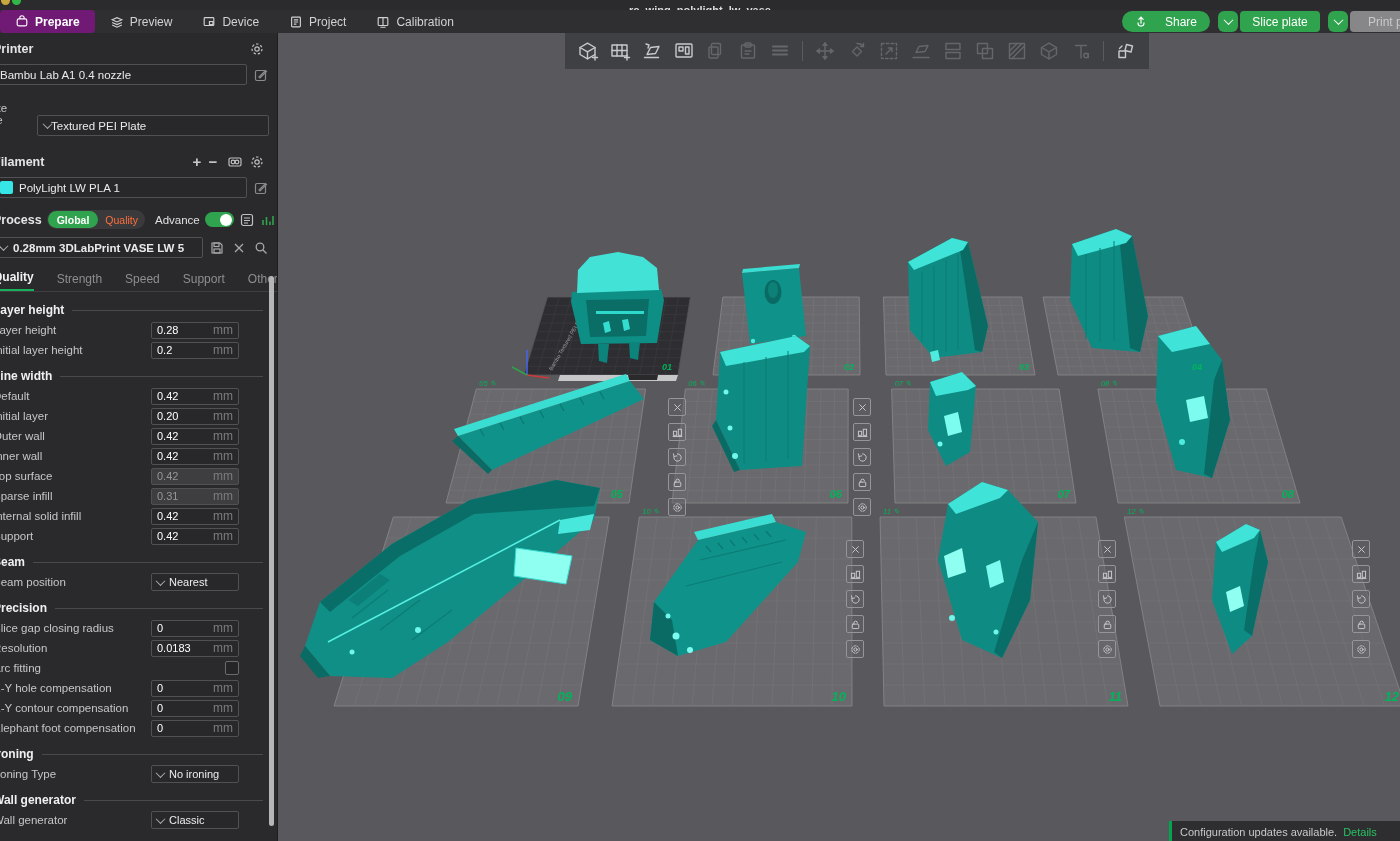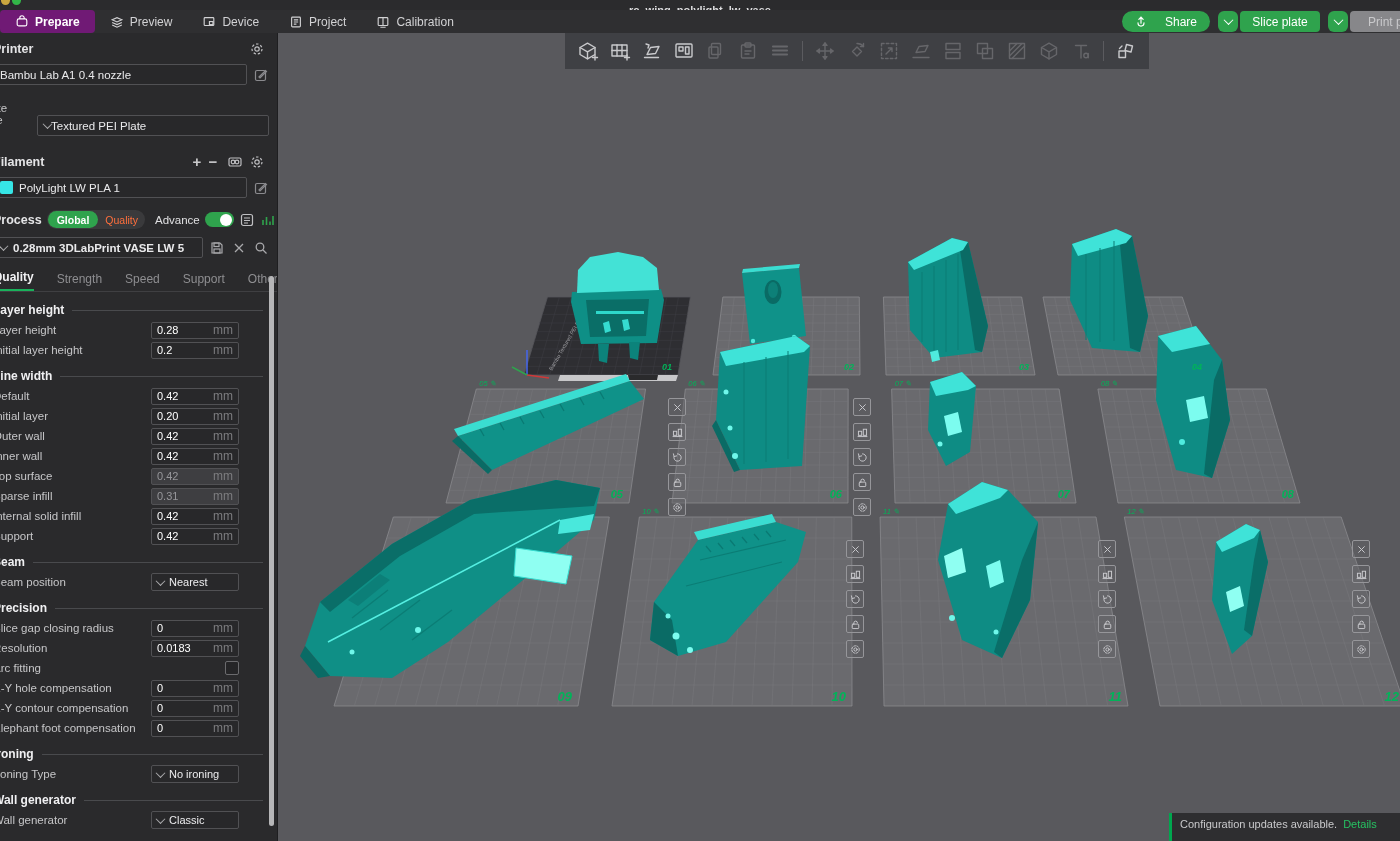--- a/index.html
+++ b/index.html
@@ -65,21 +65,21 @@
   #scene{position:absolute;left:0;top:0;z-index:1;}
   #vtoolbar{position:absolute;left:565px;top:33px;height:36px;background:#3F4044;display:flex;align-items:center;gap:6px;padding:0 10px;z-index:10;}
   .ticon{width:26px;height:26px;color:#C9C9CC;display:flex;align-items:center;justify-content:center;}
   .ticon.dis{color:#66666A;}
   .ticon svg{width:24px;height:24px;}
   .tsep{width:1px;height:20px;background:#5B5B5F;margin:0 3px;}
   .ptools{position:absolute;display:flex;flex-direction:column;gap:7px;z-index:5;}
   .ptool{width:16px;height:16px;border:1px solid #96969A;border-radius:2px;background:rgba(98,98,102,.45);color:#C9C9CD;display:flex;align-items:center;justify-content:center;}
   .ptool svg{width:13px;height:13px;}
   
-  #toast{position:absolute;right:0;bottom:0;width:228px;height:28px;background:#2E2E30;z-index:65;overflow:hidden;border-left:3px solid #00A64E;}
+  #toast{position:absolute;right:0;bottom:0;width:228px;height:20px;background:#2E2E30;z-index:65;overflow:hidden;border-left:3px solid #00A64E;}
   #toast .msg{padding:5px 8px;font-size:11px;color:#C9C9CB;white-space:nowrap;}
   #toast .lnk{color:#27C162;margin-left:6px;}
 </style>
 </head>
 <body>
 
 <svg id="scene" width="1400" height="841" viewBox="0 0 1400 841">
   <g id="layer-plates">
       <g>
         <polygon points="547.472,297 690.384,297 678,375 524,375" fill="#2E2E32" stroke="#56565A" stroke-width="0.8"></polygon>

